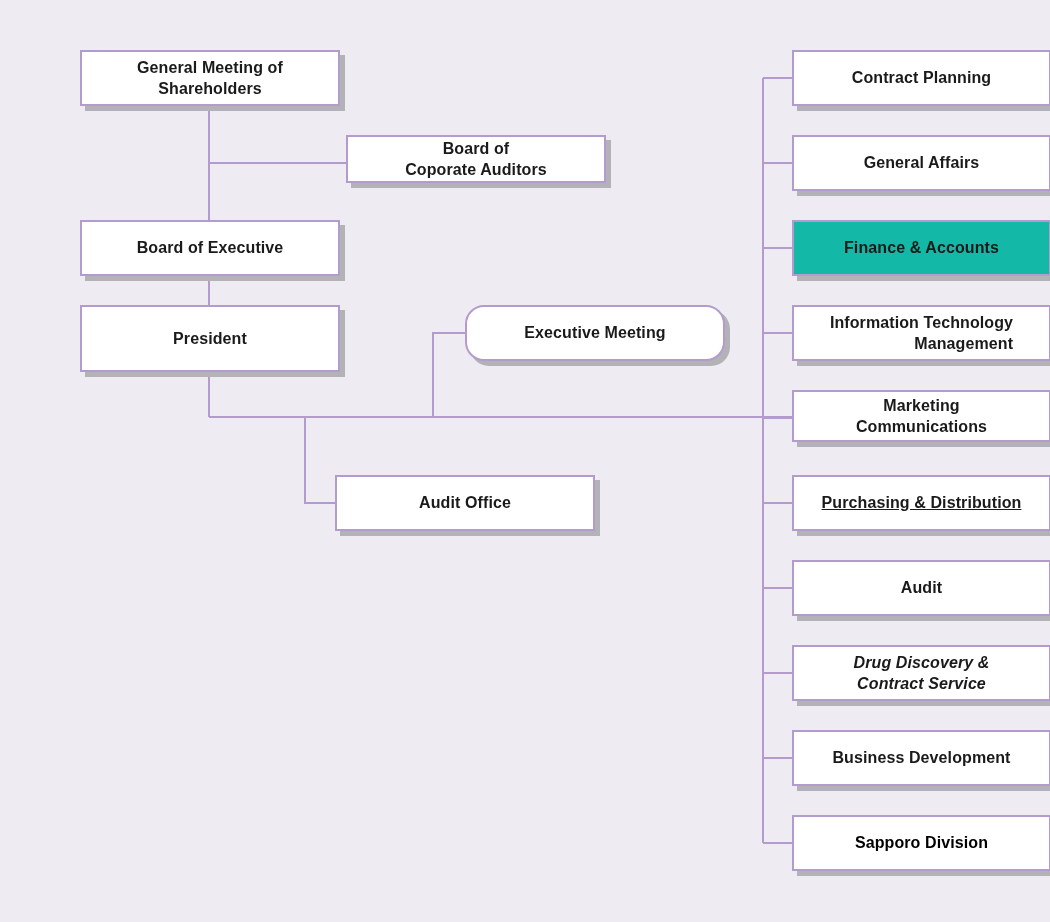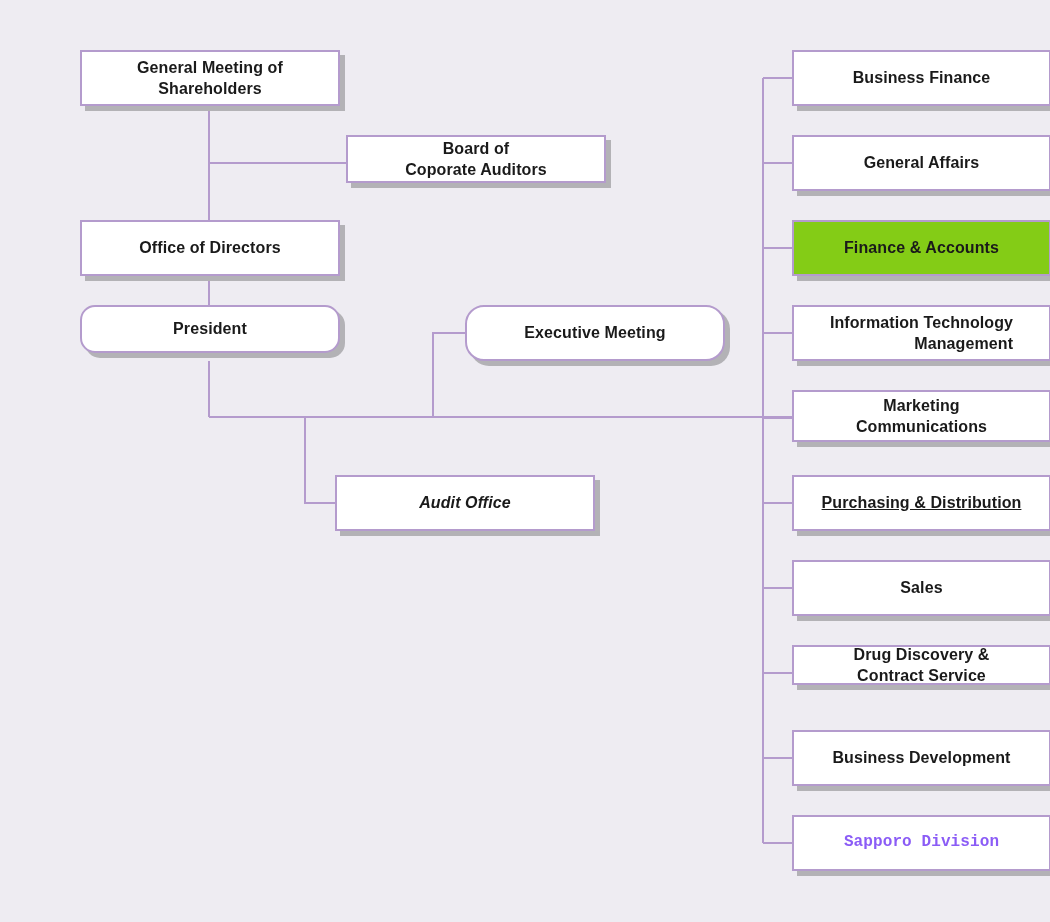--- a/index.html
+++ b/index.html
@@ -70,32 +70,32 @@
       <path d="M 723 673 L 752 673" fill="none" stroke="#b49bcd" stroke-width="2"></path>
       <path d="M 723 758 L 752 758" fill="none" stroke="#b49bcd" stroke-width="2"></path>
       <path d="M 723 843 L 752 843" fill="none" stroke="#b49bcd" stroke-width="2"></path>
     </svg>
 
   <div id="nodes">
       <div class="node" style="left: 40px; top: 50px; width: 260px; height: 56px; background: rgb(255, 255, 255); border-color: rgb(180, 155, 205); box-shadow: rgb(179, 178, 182) 5px 5px 0px 0px; color: rgb(26, 26, 26);">General Meeting of
 Shareholders</div>
       <div class="node" style="left: 306px; top: 135px; width: 260px; height: 48px; background: rgb(255, 255, 255); border-color: rgb(180, 155, 205); box-shadow: rgb(179, 178, 182) 5px 5px 0px 0px; color: rgb(26, 26, 26);">Board of
 Coporate Auditors</div>
-      <div class="node" style="left: 40px; top: 220px; width: 260px; height: 56px; background: rgb(255, 255, 255); border-color: rgb(180, 155, 205); box-shadow: rgb(179, 178, 182) 5px 5px 0px 0px; color: rgb(26, 26, 26);">Office of Directors</div>
-      <div class="node" style="left: 40px; top: 305px; width: 260px; height: 48px; background: rgb(255, 255, 255); border-color: rgb(180, 155, 205); box-shadow: rgb(179, 178, 182) 5px 5px 0px 0px; color: rgb(26, 26, 26); border-radius: 15px;">President</div>
+      <div class="node" style="left: 40px; top: 220px; width: 260px; height: 56px; background: rgb(255, 255, 255); border-color: rgb(180, 155, 205); box-shadow: rgb(179, 178, 182) 5px 5px 0px 0px; color: rgb(26, 26, 26);">Board of Executive</div>
+      <div class="node" style="left: 40px; top: 305px; width: 260px; height: 67px; background: rgb(255, 255, 255); border-color: rgb(180, 155, 205); box-shadow: rgb(179, 178, 182) 5px 5px 0px 0px; color: rgb(26, 26, 26);">President</div>
       <div class="node" style="left: 425px; top: 305px; width: 260px; height: 56px; background: rgb(255, 255, 255); border-color: rgb(180, 155, 205); box-shadow: rgb(179, 178, 182) 5px 5px 0px 0px; color: rgb(26, 26, 26); border-radius: 19px;">Executive Meeting</div>
-      <div class="node" style="left: 295px; top: 475px; width: 260px; height: 56px; background: rgb(255, 255, 255); border-color: rgb(180, 155, 205); box-shadow: rgb(179, 178, 182) 5px 5px 0px 0px; color: rgb(26, 26, 26); font-style: italic;">Audit Office</div>
-      <div class="node" style="left: 752px; top: 50px; width: 259px; height: 56px; background: rgb(255, 255, 255); border-color: rgb(180, 155, 205); box-shadow: rgb(179, 178, 182) 5px 5px 0px 0px; color: rgb(26, 26, 26);">Business Finance</div>
+      <div class="node" style="left: 295px; top: 475px; width: 260px; height: 56px; background: rgb(255, 255, 255); border-color: rgb(180, 155, 205); box-shadow: rgb(179, 178, 182) 5px 5px 0px 0px; color: rgb(26, 26, 26);">Audit Office</div>
+      <div class="node" style="left: 752px; top: 50px; width: 259px; height: 56px; background: rgb(255, 255, 255); border-color: rgb(180, 155, 205); box-shadow: rgb(179, 178, 182) 5px 5px 0px 0px; color: rgb(26, 26, 26);">Contract Planning</div>
       <div class="node" style="left: 752px; top: 135px; width: 259px; height: 56px; background: rgb(255, 255, 255); border-color: rgb(180, 155, 205); box-shadow: rgb(179, 178, 182) 5px 5px 0px 0px; color: rgb(26, 26, 26);">General Affairs</div>
-      <div class="node" style="left: 752px; top: 220px; width: 259px; height: 56px; background: #84cc16; border-color: rgb(180, 155, 205); box-shadow: rgb(179, 178, 182) 5px 5px 0px 0px; color: rgb(26, 26, 26);">Finance &amp; Accounts</div>
+      <div class="node" style="left: 752px; top: 220px; width: 259px; height: 56px; background: #14b8a6; border-color: rgb(180, 155, 205); box-shadow: rgb(179, 178, 182) 5px 5px 0px 0px; color: rgb(26, 26, 26);">Finance &amp; Accounts</div>
       <div class="node" style="left: 752px; top: 305px; width: 259px; height: 56px; background: rgb(255, 255, 255); border-color: rgb(180, 155, 205); box-shadow: rgb(179, 178, 182) 5px 5px 0px 0px; color: rgb(26, 26, 26); text-align: right;">Information Technology
 Management</div>
       <div class="node" style="left: 752px; top: 390px; width: 259px; height: 52px; background: rgb(255, 255, 255); border-color: rgb(180, 155, 205); box-shadow: rgb(179, 178, 182) 5px 5px 0px 0px; color: rgb(26, 26, 26);">Marketing
 Communications</div>
       <div class="node" style="left: 752px; top: 475px; width: 259px; height: 56px; background: rgb(255, 255, 255); border-color: rgb(180, 155, 205); box-shadow: rgb(179, 178, 182) 5px 5px 0px 0px; color: rgb(26, 26, 26); text-decoration: underline;">Purchasing &amp; Distribution</div>
-      <div class="node" style="left: 752px; top: 560px; width: 259px; height: 56px; background: rgb(255, 255, 255); border-color: rgb(180, 155, 205); box-shadow: rgb(179, 178, 182) 5px 5px 0px 0px; color: rgb(26, 26, 26);">Sales</div>
-      <div class="node" style="left: 752px; top: 645px; width: 259px; height: 40px; background: rgb(255, 255, 255); border-color: rgb(180, 155, 205); box-shadow: rgb(179, 178, 182) 5px 5px 0px 0px; color: rgb(26, 26, 26);">Drug Discovery &amp;
+      <div class="node" style="left: 752px; top: 560px; width: 259px; height: 56px; background: rgb(255, 255, 255); border-color: rgb(180, 155, 205); box-shadow: rgb(179, 178, 182) 5px 5px 0px 0px; color: rgb(26, 26, 26);">Audit</div>
+      <div class="node" style="left: 752px; top: 645px; width: 259px; height: 56px; background: rgb(255, 255, 255); border-color: rgb(180, 155, 205); box-shadow: rgb(179, 178, 182) 5px 5px 0px 0px; color: rgb(26, 26, 26); font-style: italic;">Drug Discovery &amp;
 Contract Service</div>
       <div class="node" style="left: 752px; top: 730px; width: 259px; height: 56px; background: rgb(255, 255, 255); border-color: rgb(180, 155, 205); box-shadow: rgb(179, 178, 182) 5px 5px 0px 0px; color: rgb(26, 26, 26);">Business Development</div>
-      <div class="node" style="left: 752px; top: 815px; width: 259px; height: 56px; background: rgb(255, 255, 255); border-color: rgb(180, 155, 205); box-shadow: rgb(179, 178, 182) 5px 5px 0px 0px; color: #8b5cf6; font-family: Liberation Mono, monospace;">Sapporo Division</div>
+      <div class="node" style="left: 752px; top: 815px; width: 259px; height: 56px; background: rgb(255, 255, 255); border-color: rgb(180, 155, 205); box-shadow: rgb(179, 178, 182) 5px 5px 0px 0px; color: #000000;">Sapporo Division</div>
     </div>
 
 </div>
 
 </body></html>

